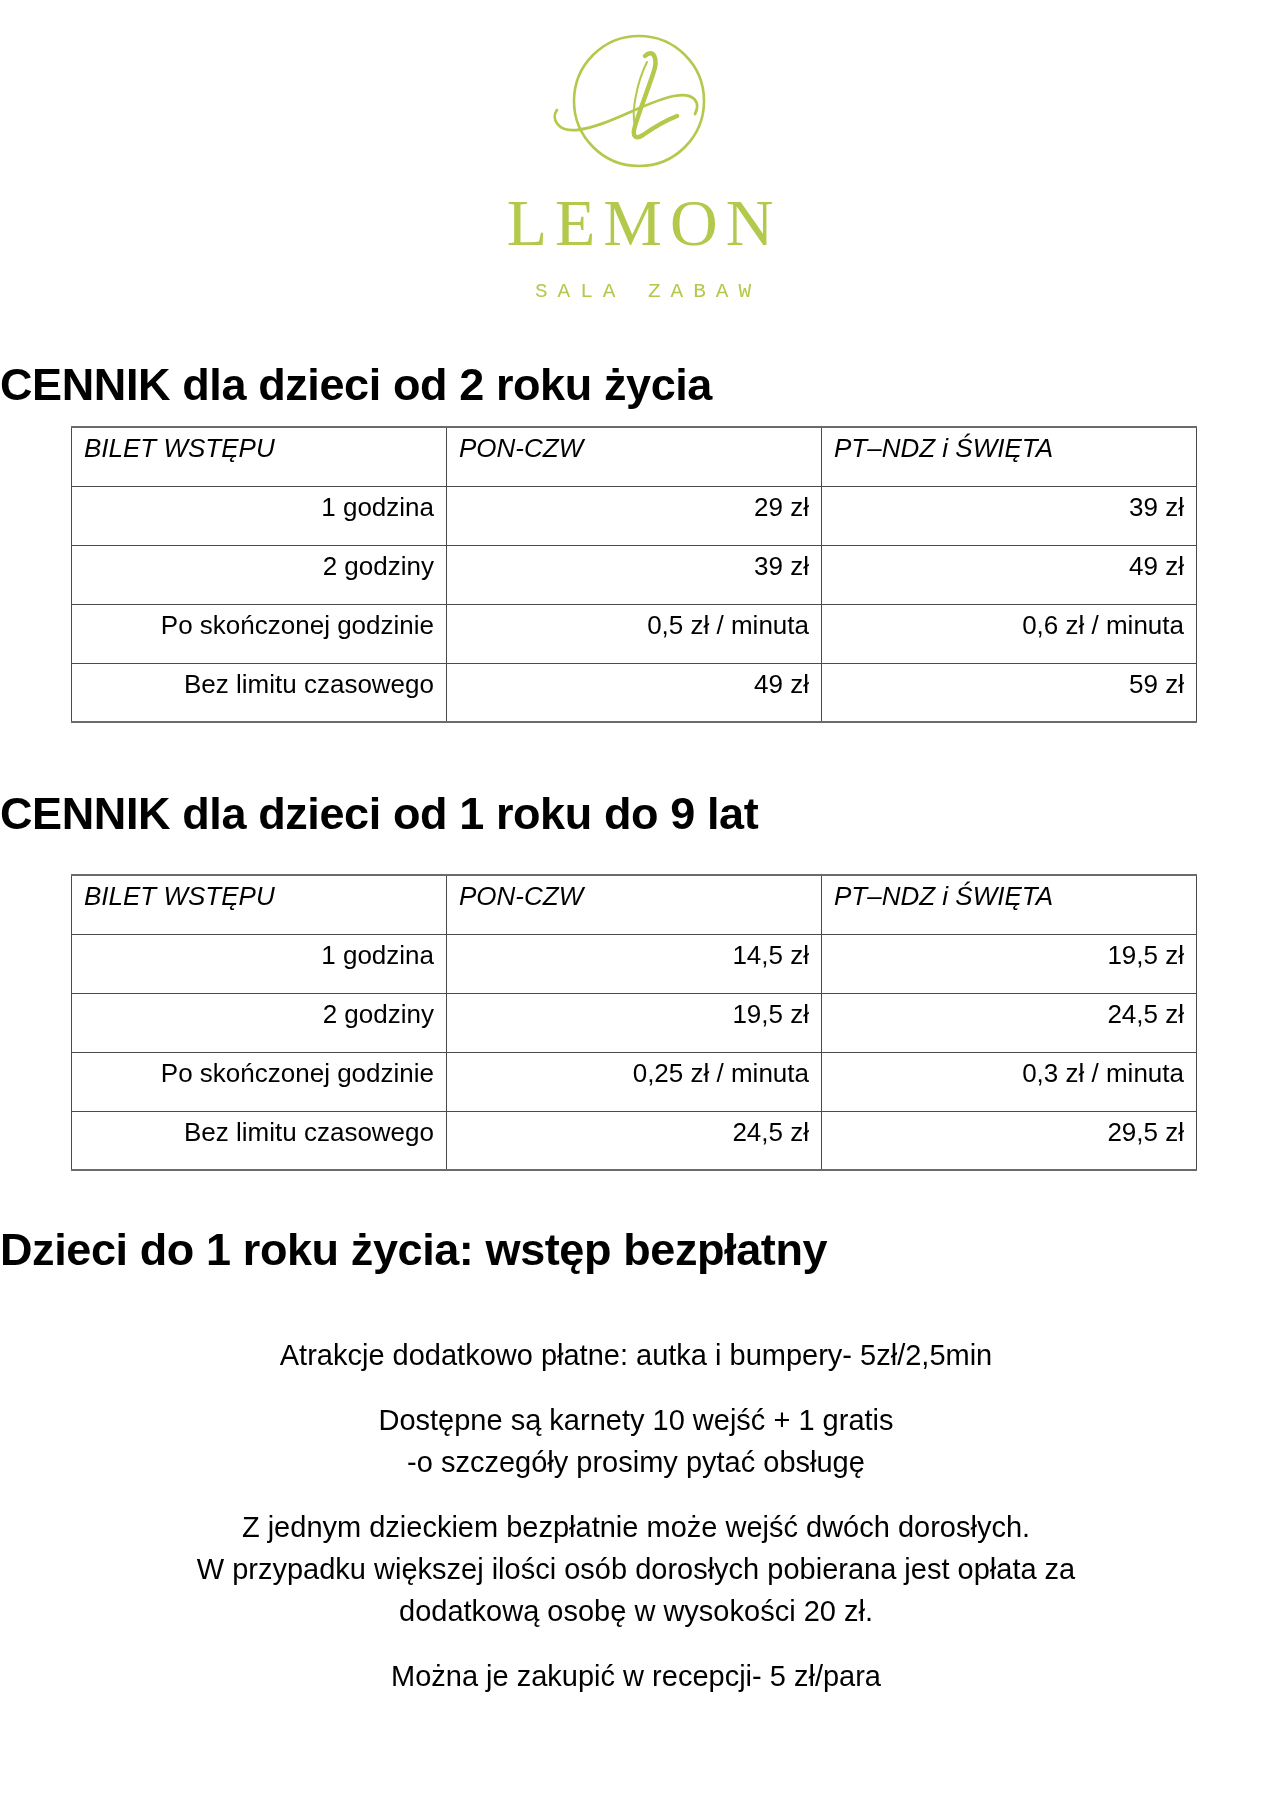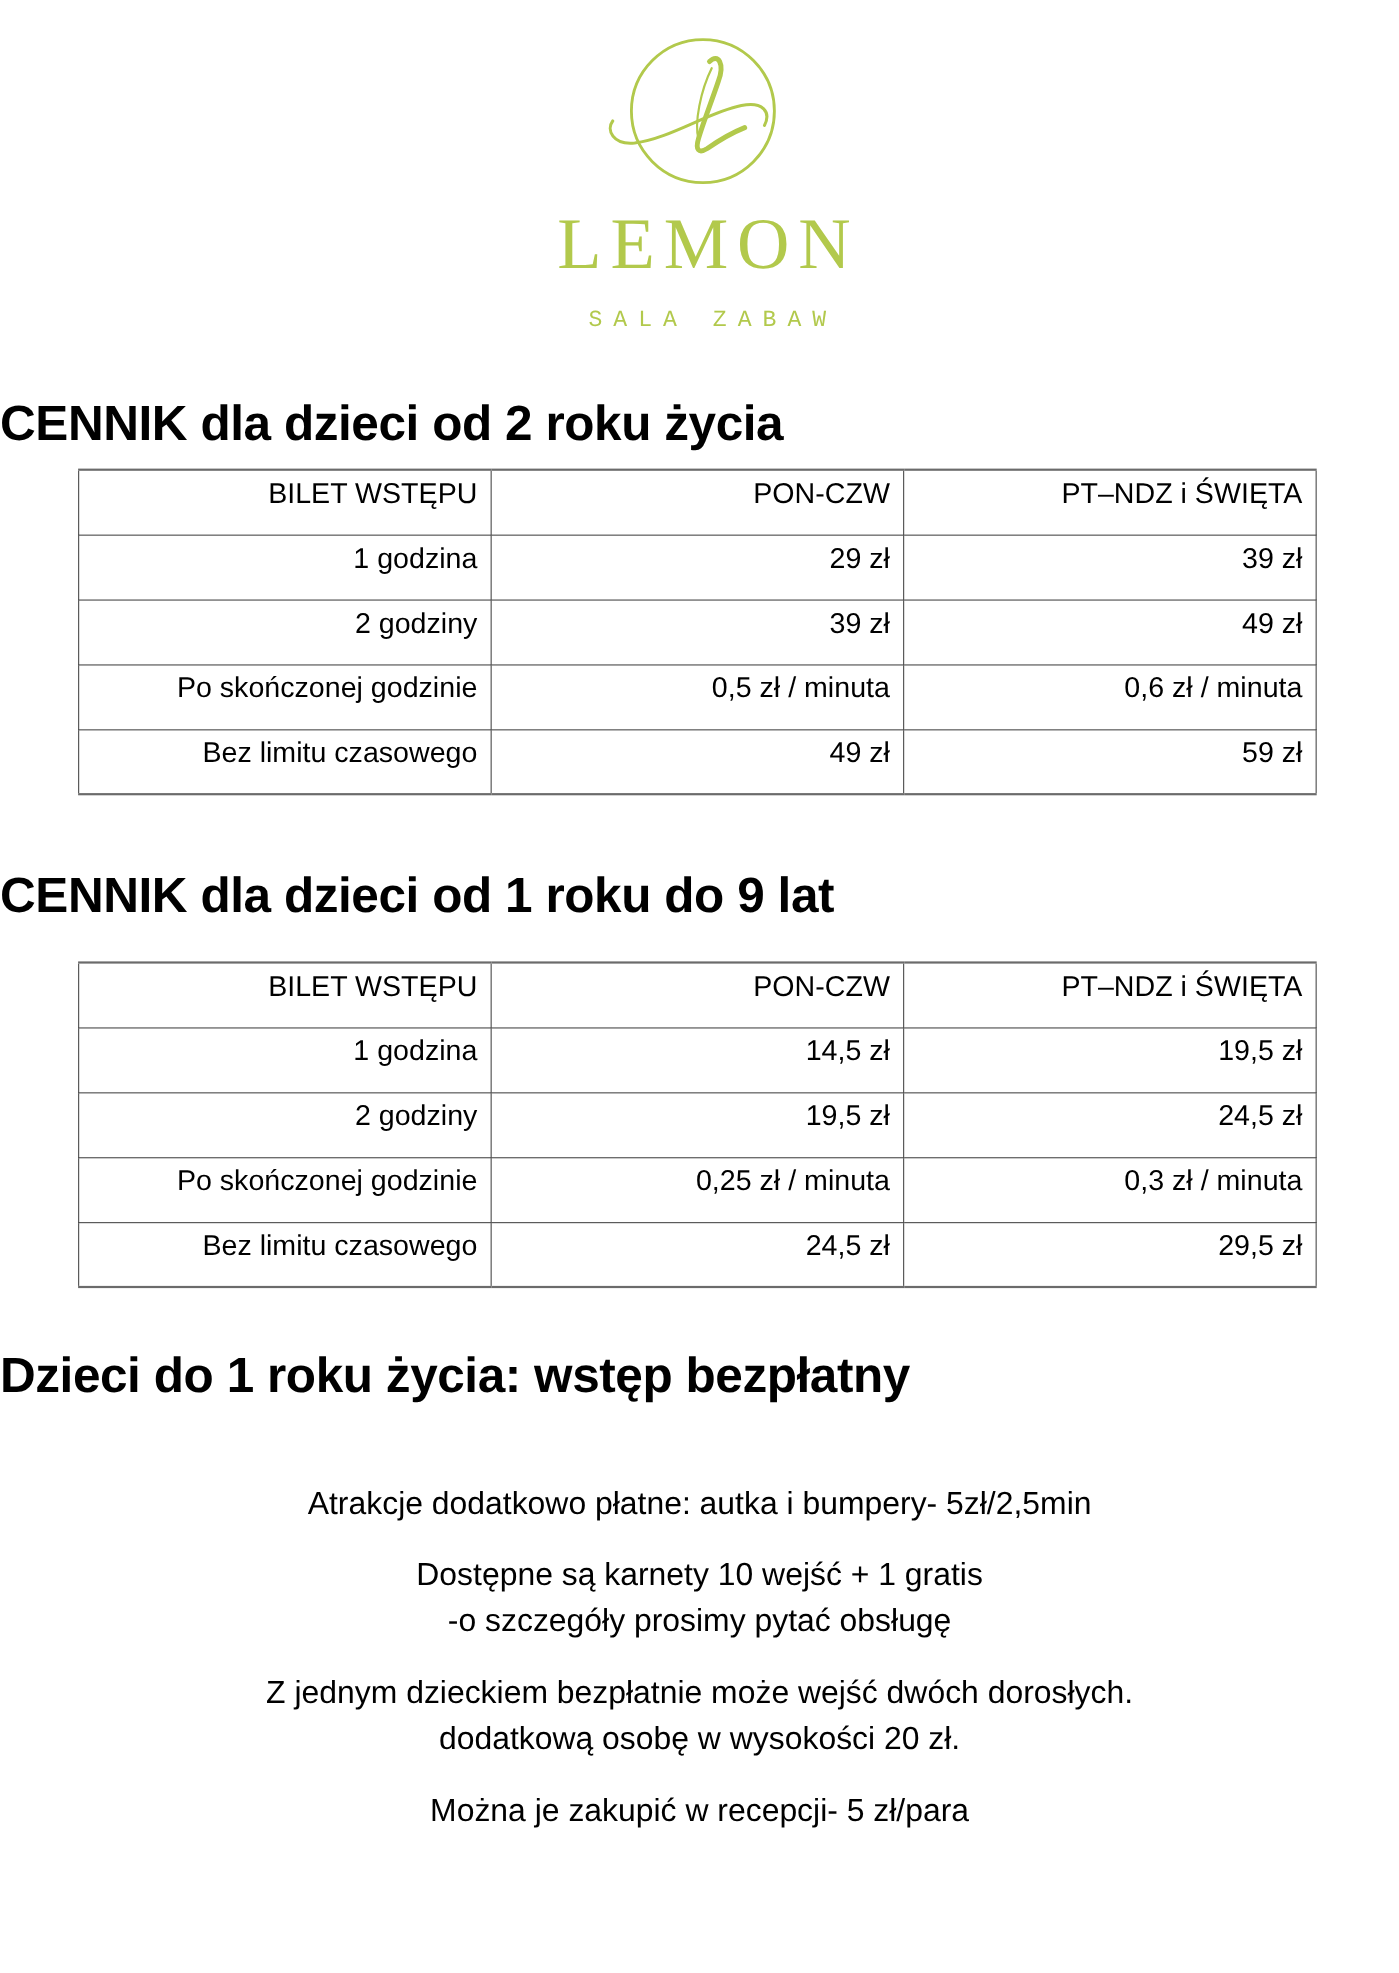--- a/index.html
+++ b/index.html
@@ -90,40 +90,41 @@
       height: 59px;
       padding: 0 12px;
       vertical-align: top;
       box-sizing: border-box;
       line-height: 30px;
       padding-top: 5px;
       white-space: nowrap;
     }
     .price-table th {
       font-weight: normal;
-      text-align: right;
+      text-align: left;
+      font-style: italic;
     }
     .price-table td {
       text-align: right;
     }
     .price-table tr:first-child th { border-top: 2px solid #6b6b6b; }
     .price-table tr:last-child td { border-bottom: 2px solid #6b6b6b; }
 
     .notes {
       position: absolute;
       left: 0;
       width: 1272px;
       top: 1330px;
       text-align: center;
       font-family: "Liberation Sans", sans-serif;
       font-size: 29px;
       line-height: 42px;
     }
     .note-block {
-      margin: 16px 0 23px 0;
+      margin: 4px 0 23px 0;
     }
     .note-line {
       display: block;
       white-space: nowrap;
     }
   </style>
 </head>
 <body>
 
 <div class="logo">
@@ -221,18 +222,19 @@
 <div class="notes">
   <div class="note-block">
     <span class="note-line">Atrakcje dodatkowo płatne: autka i bumpery- 5zł/2,5min</span>
   </div>
   <div class="note-block">
     <span class="note-line">Dostępne są karnety 10 wejść + 1 gratis</span>
     <span class="note-line">-o szczegóły prosimy pytać obsługę</span>
   </div>
   <div class="note-block">
     <span class="note-line">Z jednym dzieckiem bezpłatnie może wejść dwóch dorosłych.</span>
+    <span class="note-line">W przypadku większej ilości osób dorosłych pobierana jest opłata za</span>
     <span class="note-line">dodatkową osobę w wysokości 20 zł.</span>
   </div>
   <div class="note-block">
     <span class="note-line">Można je zakupić w recepcji- 5 zł/para</span>
   </div>
 </div>
 
 </body></html>

